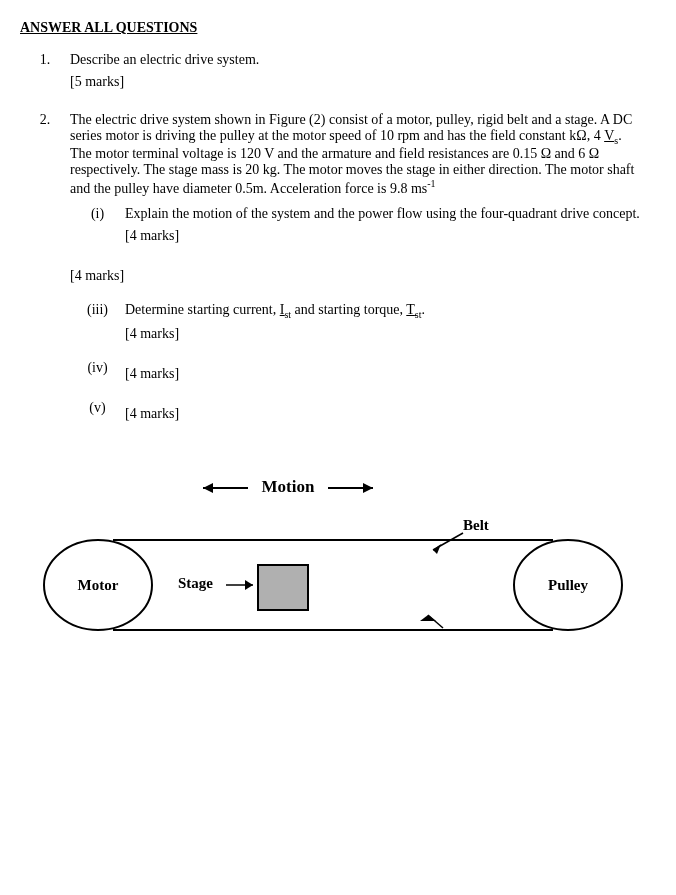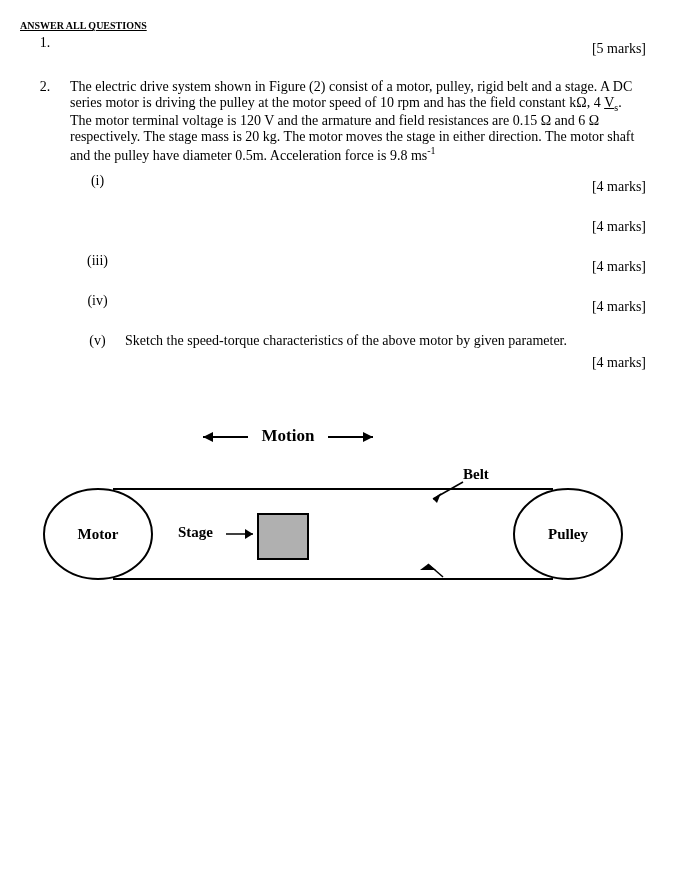--- a/index.html
+++ b/index.html
@@ -7,38 +7,38 @@
       background: #fff;
       font-family: 'Times New Roman', Times, serif;
       font-size: 14px;
       color: #000;
       width: 676px;
       min-height: 895px;
       padding: 20px 30px 20px 20px;
     }
     .header {
       font-weight: bold;
-      font-size: 10px;
-      margin-bottom: 4px;
+      font-size: 14px;
+      margin-bottom: 16px;
       text-decoration: underline;
     }
     .question-block {
       display: flex;
       margin-bottom: 18px;
     }
     .q-num {
       min-width: 50px;
       text-align: center;
       padding-top: 0;
     }
     .q-content {
       flex: 1;
     }
     .marks {
-      text-align: right;
+      text-align: left;
       margin-top: 6px;
       margin-bottom: 4px;
     }
     .sub-question {
       display: flex;
       margin-bottom: 14px;
       margin-top: 10px;
     }
     .sub-num {
       min-width: 55px;
@@ -70,62 +70,66 @@
 </head>
 <body>
 
 <div>
 
   <div class="header">ANSWER ALL QUESTIONS</div>
 
   <div class="question-block">
     <div class="q-num">1.</div>
     <div class="q-content">
+      <span>Describe an electric drive system.</span>
       <div class="marks">[5 marks]</div>
     </div>
   </div>
 
   <div class="question-block">
     <div class="q-num">2.</div>
     <div class="q-content">
       <p>
         The electric drive system shown in Figure (2) consist of a motor, pulley, rigid belt and a stage. A DC series motor is driving the pulley at the motor speed of 10 rpm and has the field constant kΩ, 4 <span class="underline">V<sub>s</sub></span>. The motor terminal voltage is 120 V and the armature and field resistances are 0.15 Ω and 6 Ω respectively. The stage mass is 20 kg. The motor moves the stage in either direction. The motor shaft and the pulley have diameter 0.5m. Acceleration force is 9.8 ms<sup>-1</sup>
       </p>
 
       <div class="sub-question">
         <div class="sub-num">(i)</div>
         <div class="sub-content">
+          <span>Explain the motion of the system and the power flow using the four-quadrant drive concept.</span>
           <div class="marks">[4 marks]</div>
         </div>
       </div>
 
       <div class="sub-question">
         <div class="sub-content">
           <div class="marks">[4 marks]</div>
         </div>
       </div>
 
       <div class="sub-question">
         <div class="sub-num">(iii)</div>
         <div class="sub-content">
+          <span>
+            Determine starting current, <span class="underline">I<sub>st</sub></span> and starting torque, <span class="underline">T<sub>st</sub></span>.
+          </span>
           <div class="marks">[4 marks]</div>
         </div>
       </div>
 
       <div class="sub-question">
         <div class="sub-num">(iv)</div>
         <div class="sub-content">
           <div class="marks">[4 marks]</div>
         </div>
       </div>
 
       <div class="sub-question">
         <div class="sub-num">(v)</div>
         <div class="sub-content">
-          <span>Sketch the speed-torque characteristics of the above motor by given parameter.</span>
           <div class="marks">[4 marks]</div>
         </div>
       </div>
 
     </div>
   </div>
 
   <div class="diagram-container">
     <svg class="svg-diagram" width="580" height="220" viewBox="0 0 580 220">
 

